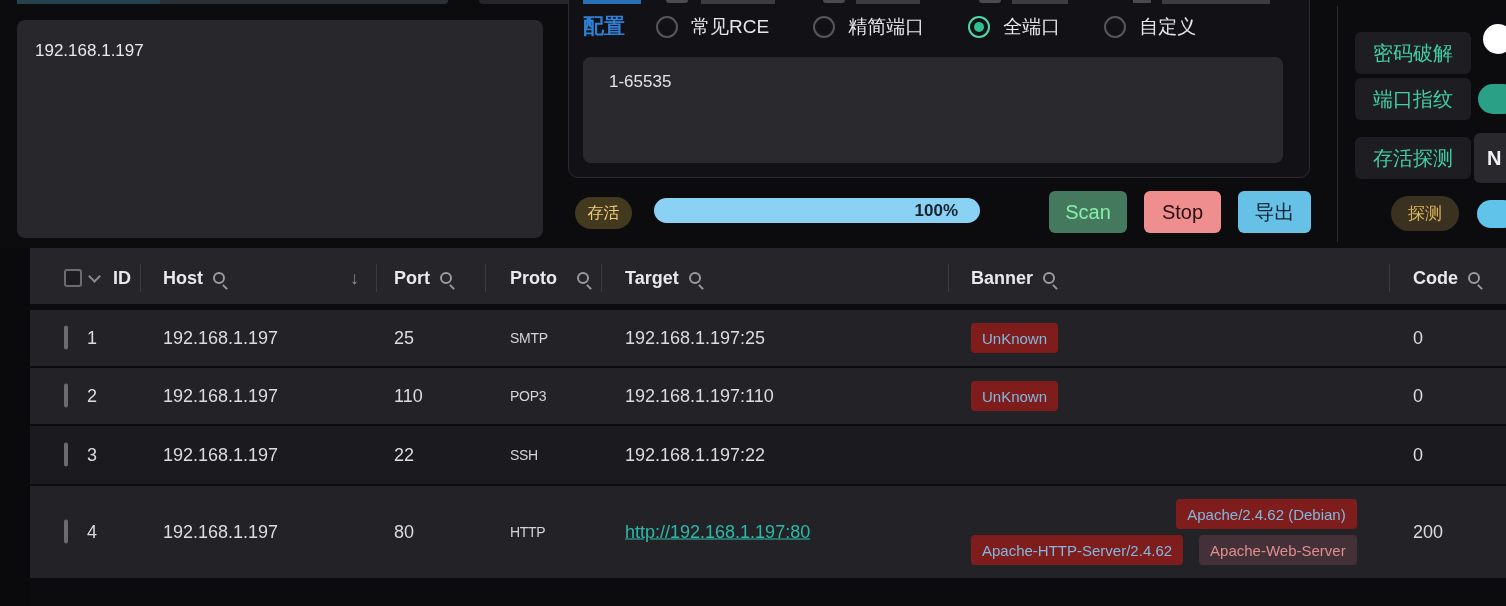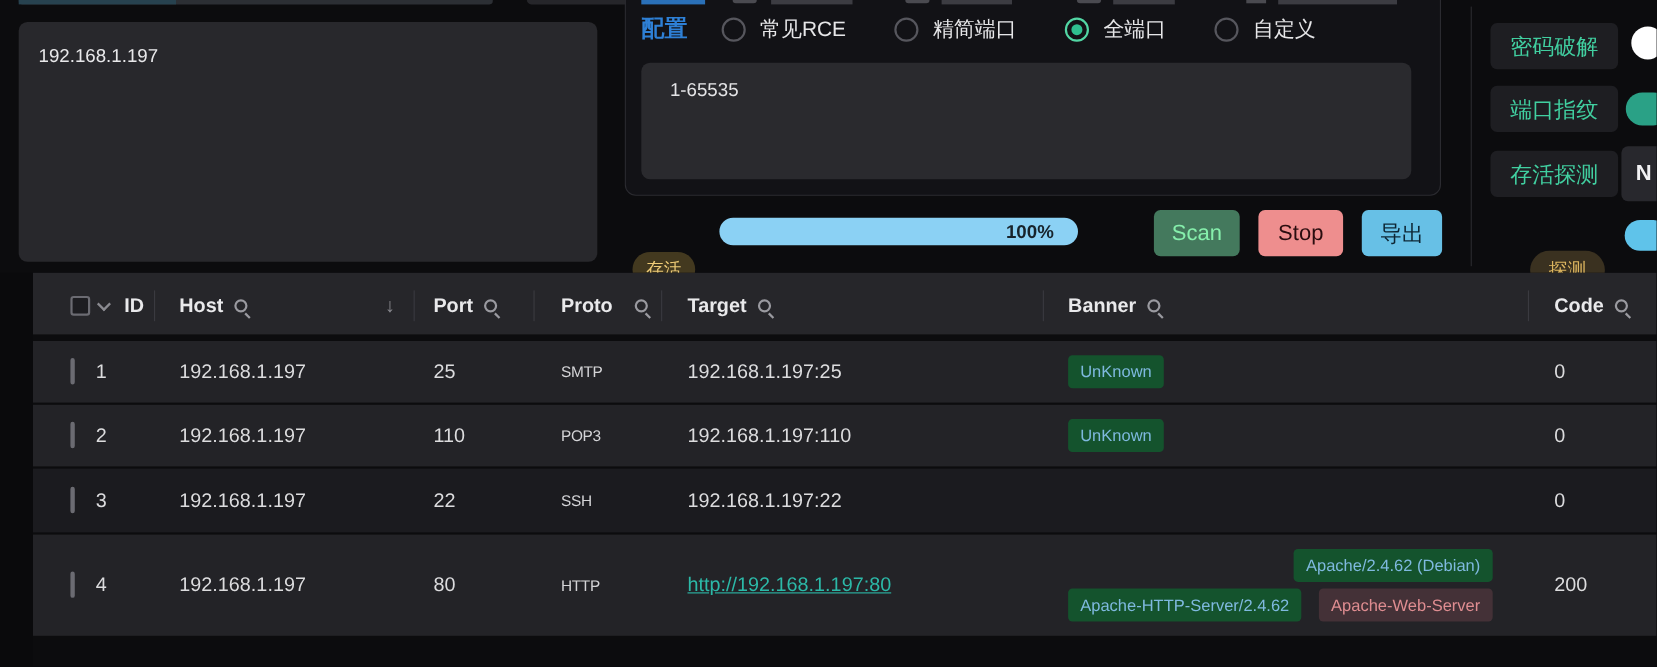--- a/index.html
+++ b/index.html
@@ -24,21 +24,21 @@
   .radio-circle { width:22px; height:22px; border-radius:50%; border:2px solid #56565d;
     margin-right:13px; background:#121216; position:relative; flex:0 0 auto; }
   .radio-item.checked .radio-circle { border-color:#52d6a4; }
   .radio-item.checked .radio-circle::after { content:""; position:absolute; left:4px; top:4px;
     width:10px; height:10px; border-radius:50%; background:#2fbf8f; }
   .radio-label { color:#e6e6e8; font-size:19px; }
   #ports-box { left:583px; top:57px; width:700px; height:106px; background:#2a2a2e;
     border-radius:8px; color:#e4e4e6; font-size:17px; padding:15px 26px; white-space:pre; }
 
   
-  .pill-tag { border-radius:17px; display:flex; align-items:center; justify-content:center;margin-top:32px; }
+  .pill-tag { border-radius:17px; display:flex; align-items:center; justify-content:center; }
   #alive-pill { left:575px; top:197px; width:57px; height:32px; background:#43391f;
     color:#eecb77; font-size:16px; }
   #progress-bar { left:654px; top:198px; width:326px; height:25px; background:#8bd1f4;
     border-radius:13px; display:flex; align-items:center; justify-content:flex-end;
     padding-right:22px; color:#17232b; font-size:17px; font-weight:bold; }
   .action-btn { position:absolute; top:191px; height:42px; border:none; border-radius:6px;
     font-size:20px; font-family:inherit; display:flex; align-items:center; justify-content:center; }
   #btn-scan { left:1049px; width:78px; background:#44795d; color:#86efac; }
   #btn-stop { left:1144px; width:77px; background:#ee8e8e; color:#2a0d0f; }
   #btn-export { left:1238px; width:73px; background:#67c0e6; color:#0d2533; }
@@ -77,21 +77,21 @@
   .trow.dark { background:#1b1b1f; }
   .cell { position:absolute; top:50%; transform:translateY(-50%); color:#dcdcde; font-size:18px;
     white-space:nowrap; }
   .cell.proto { color:#d4d4d7; font-size:14px; letter-spacing:-0.3px; }
   .c-check { left:34px; } .c-id { left:57px; } .c-host { left:133px; } .c-port { left:364px; }
   .c-proto { left:480px; } .c-target { left:595px; } .c-banner { left:941px; } .c-code { left:1383px; }
   .h-check { left:34px; } .h-host { left:133px; } .h-port { left:364px; }
   .h-proto { left:480px;gap:20px; } .h-target { left:595px; } .h-banner { left:941px; } .h-code { left:1383px; }
 
   .badge { display:inline-flex; align-items:center; height:30px; padding:0 11px; border-radius:4px;
-    background:#14532d; color:#7fb9df; font-size:15px; white-space:nowrap; }
+    background:#7f1d1d; color:#7fb9df; font-size:15px; white-space:nowrap; }
   .badge.red { background:#443137; color:#df8d91; }
   .banner-stack { display:flex; flex-direction:column; align-items:flex-end; gap:6px; }
   .banner-line { display:flex; gap:16px; }
   a.target-link { color:#2cb9a8; text-decoration:underline; font-size:18px; }
 </style>
 </head>
 <body>
 
 <div id="stage">
 
@@ -139,21 +139,21 @@
   <div class="abs pill-tag" id="alive-pill">存活</div>
   <div class="abs" id="progress-bar">
     <span>100%</span>
   </div>
   <button class="action-btn" id="btn-scan">Scan</button>
   <button class="action-btn" id="btn-stop">Stop</button>
   <button class="action-btn" id="btn-export">导出</button>
 
   <div class="abs" id="tools-divider"></div>
 
-  <div class="tool-btn" style="top:21px;">密码破解</div>
+  <div class="tool-btn" style="top:32px;">密码破解</div>
   <div class="knob" style="left:1483px; top:24px;"></div>
 
   <div class="tool-btn" style="top:78px;">端口指纹</div>
   <div class="pill-on" style="left:1478px; top:84px; width:40px;"></div>
 
   <div class="tool-btn" style="top:137px;">存活探测</div>
   <div class="abs" id="ping-select">N</div>
 
   <div class="abs pill-tag" id="probe-pill">探测</div>
   <div class="pill-blue" style="left:1477px; top:200px; width:40px;"></div>

